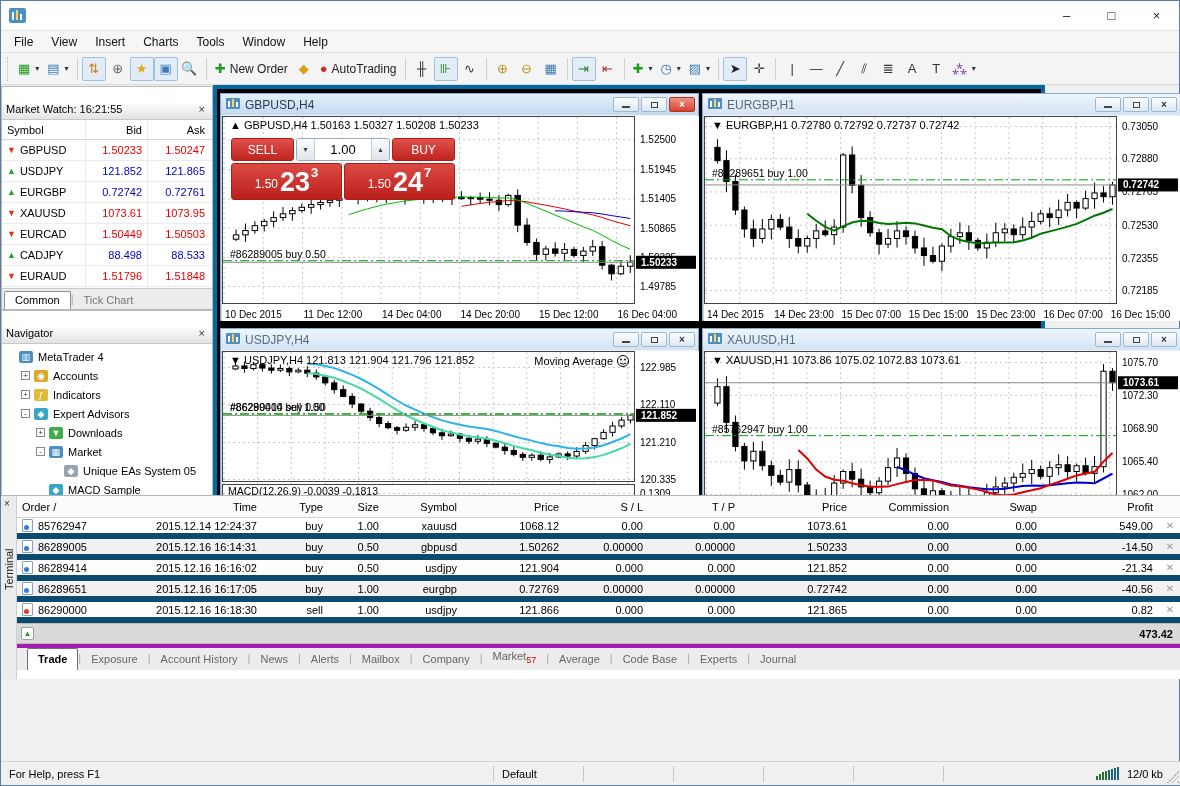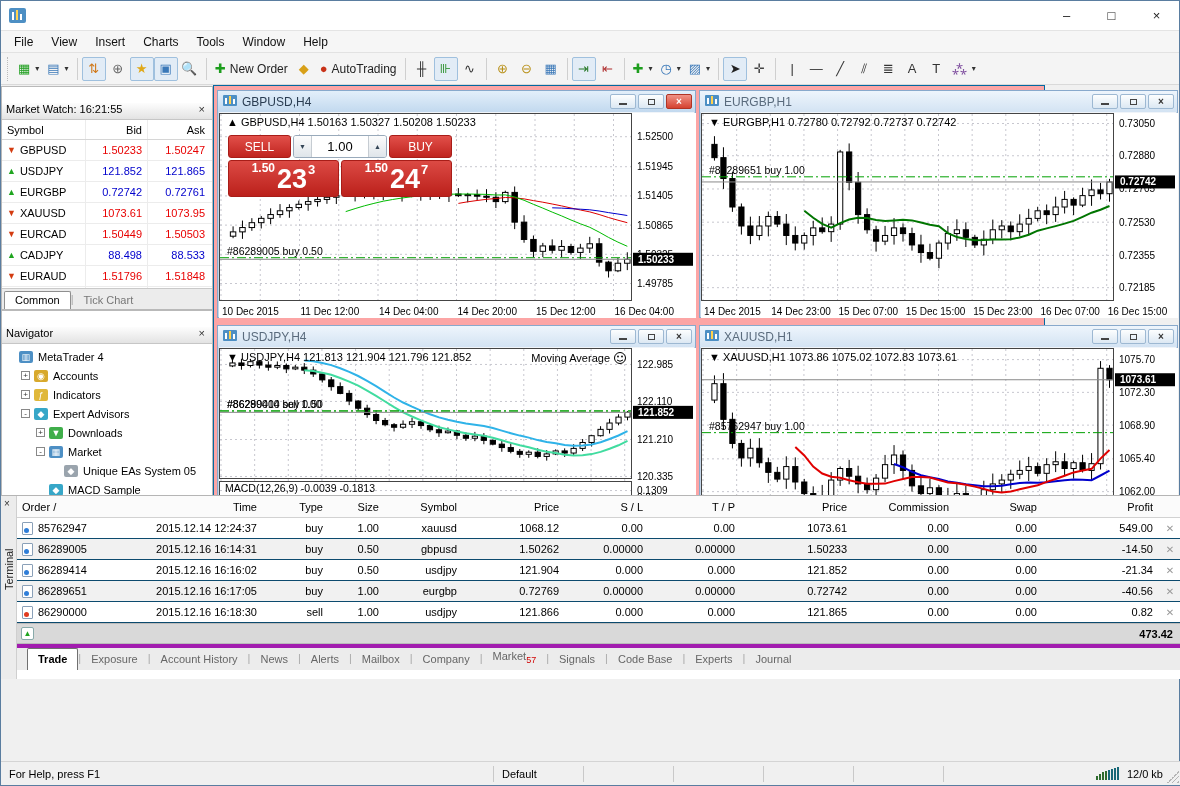--- a/index.html
+++ b/index.html
@@ -53,21 +53,21 @@
   
   .navigator { top:225px; height:269px; }
   .nav-tree { flex:1; overflow:hidden; padding:3px 0 0 4px; }
   .tree-row { display:flex; align-items:center; height:19px; white-space:nowrap; overflow:hidden; }
   .expander { width:9px; height:9px; border:1px solid #888; background:#fff; font-size:8px; line-height:7px; text-align:center; margin-right:4px; flex:0 0 auto; color:#333; }
   .exp-spacer { width:13px; flex:0 0 auto; }
   .tree-ico { width:14px; height:12px; margin-right:5px; flex:0 0 auto; border-radius:2px; font-size:9px; line-height:12px; text-align:center; color:#fff; }
   .tree-label { font-size:11px; }
 
   
-  .mdi { position:absolute; left:212px; top:0; width:832px; height:494px; background:#fca5a5; border:1px solid #0369a1; }
+  .mdi { position:absolute; left:212px; top:0; width:832px; height:494px; background:#000000; border:4px solid #0369a1; }
   .chart-window { position:absolute; background:#f0f4f9; border:1px solid #88a9cc; box-shadow:0 0 0 1px #c5d6e8 inset; }
   .cw-titlebar { height:21px; display:flex; align-items:center; padding:0 3px 0 5px; background:linear-gradient(#eef5fc,#d3e3f3); color:#5a6b7d; font-size:12px; }
   .chart-window.active .cw-titlebar { background:linear-gradient(#e3effa,#c2d9ef); color:#2a3d52; }
   .cw-title { margin-left:5px; }
   .cw-btns { margin-left:auto; display:flex; gap:2px; }
   .cw-btn { width:26px; height:15px; border:1px solid #9db8d2; border-radius:2px; background:linear-gradient(#fdfefe,#dce8f3); display:flex; align-items:center; justify-content:center; }
   .cw-btn .bar { width:8px; height:0; border-bottom:2px solid #444; margin-top:5px; }
   .cw-btn .box { width:7px; height:6px; border:1px solid #444; }
   .cw-btn .x { font-size:10px; font-weight:bold; color:#333; line-height:1; }
   .cw-btn.close-red { background:linear-gradient(#f09286,#d54230); border-color:#b03425; }
@@ -78,39 +78,39 @@
   
   .oneclick { position:absolute; left:9px; top:22px; width:224px; z-index:5; font-family:"Liberation Sans",sans-serif; }
   .oc-top { display:flex; height:23px; gap:2px; }
   .oc-btn { flex:0 0 63px; background:linear-gradient(#e2504a,#c0241f); color:#fff; border:1px solid #a81d18; border-radius:3px; font-size:12px; display:flex; align-items:center; justify-content:center; }
   .oc-vol { flex:1; display:flex; border:1px solid #9ab; border-radius:3px; background:#fff; overflow:hidden; }
   .oc-vol .spin { width:18px; background:linear-gradient(#fcfcfc,#dfe5ea); border-right:1px solid #c6ccd2; display:flex; align-items:center; justify-content:center; font-size:7px; color:#345; }
   .oc-vol .spin:last-child { border-right:none; border-left:1px solid #c6ccd2; }
   .oc-vol .val { flex:1; text-align:center; font-size:13px; line-height:21px; }
   .oc-prices { display:flex; gap:2px; margin-top:2px; height:37px; }
   .oc-price { flex:1; background:linear-gradient(#dc4a44,#bb201b); border:1px solid #a81d18; border-radius:3px; color:#fff; display:flex; align-items:flex-end; justify-content:center; padding-bottom:3px; }
-  .oc-price .pfx { font-size:12px; margin-right:2px; margin-bottom:18px;font-weight:bold; }
+  .oc-price .pfx { font-size:12px; margin-right:2px; margin-bottom:5px; }
   .oc-price .big { font-size:27px; font-weight:bold; line-height:27px; }
   .oc-price .sup { font-size:13px; font-weight:bold; margin-left:1px; align-self:flex-start; margin-top:1px; }
 
   
   .chart-tabbar { position:absolute; left:0; bottom:0; width:100%; height:22px; background:#e9e9e9; border-top:1px solid #c4c4c4; display:flex; align-items:flex-end; padding-left:3px; }
   .chart-tab { display:flex; align-items:center; gap:4px; padding:3px 9px; font-size:11px; color:#666; }
   .chart-tab.active { background:#fff; border:1px solid #707070; border-bottom:none; color:#000; border-radius:2px 2px 0 0; }
   .ct-ico { width:11px; height:9px; background:linear-gradient(#9ec4e8,#5e94c8); border:1px solid #47719c; border-radius:1px; }
   .ct-sep { color:#999; padding:0 1px 4px; }
 
   
   .terminal { position:absolute; left:0; top:494px; width:1180px; height:184px; background:#f0f0f0; border-top:1px solid #b5b5b5; display:flex; }
   .term-strip { width:16px; background:#ececec; border-right:1px solid #cfcfcf; position:relative; }
   .term-strip .strip-x { position:absolute; top:2px; left:3px; font-size:10px; color:#333; }
   .term-strip .strip-label { position:absolute; top:66px; left:-14px; transform:rotate(-90deg); font-size:11px; color:#222; width:44px; }
   .term-body { flex:1; display:flex; flex-direction:column; background:#fff; }
   .orders { flex:0 0 auto; }
-  .t-row { display:grid; grid-template-columns:96px 150px 66px 56px 78px 102px 84px 92px 112px 102px 88px 1fr 22px; height:21px; align-items:center; border-bottom:1px solid #0c4a6e; background:#fff; }
+  .t-row { display:grid; grid-template-columns:96px 150px 66px 56px 78px 102px 84px 92px 112px 102px 88px 1fr 22px; height:21px; align-items:center; border-bottom:6px solid #0c4a6e; background:#fff; }
   .t-row.hdr { height:22px; border-bottom:1px solid #d2d2d2; background:#fbfbfb; }
   .t-row.alt { background:#f1f1f1; }
   .t-cell { padding:0 6px; text-align:right; white-space:nowrap; overflow:hidden; }
   .t-cell.first { text-align:left; display:flex; align-items:center; gap:5px; padding-left:5px; }
   .t-doc { width:11px; height:13px; background:#fff; border:1px solid #8aa0b8; border-radius:1px; position:relative; flex:0 0 auto; }
   .t-doc::after { content:""; position:absolute; left:1px; bottom:1px; width:5px; height:5px; border-radius:50%; }
   .t-doc.buy::after { background:#2f7ed8; } .t-doc.sell::after { background:#e03a1f; }
   .t-close { color:#999; font-size:10px; text-align:center; }
   .summary-row { height:21px; background:#d9d9d9; border-top:1px solid #bbb; border-bottom:1px solid #bbb; display:flex; align-items:center; font-weight:bold; font-size:11px; padding:0 8px 0 4px; gap:6px; }
   .sum-ico { width:13px; height:13px; border:1px solid #8aa; background:#fff; border-radius:2px; color:#1fa51f; font-size:8px; line-height:11px; text-align:center; }
@@ -1316,21 +1316,21 @@
           <span class="term-tab">News</span>
           <span class="tt-sep">|</span>
           <span class="term-tab">Alerts</span>
           <span class="tt-sep">|</span>
           <span class="term-tab">Mailbox</span>
           <span class="tt-sep">|</span>
           <span class="term-tab">Company</span>
           <span class="tt-sep">|</span>
           <span class="term-tab">Market<sub>57</sub></span>
           <span class="tt-sep">|</span>
-          <span class="term-tab">Signals</span>
+          <span class="term-tab">Average</span>
           <span class="tt-sep">|</span>
           <span class="term-tab">Code Base</span>
           <span class="tt-sep">|</span>
           <span class="term-tab">Experts</span>
           <span class="tt-sep">|</span>
           <span class="term-tab">Journal</span>
         </div>
     </div>
   </div>
 

